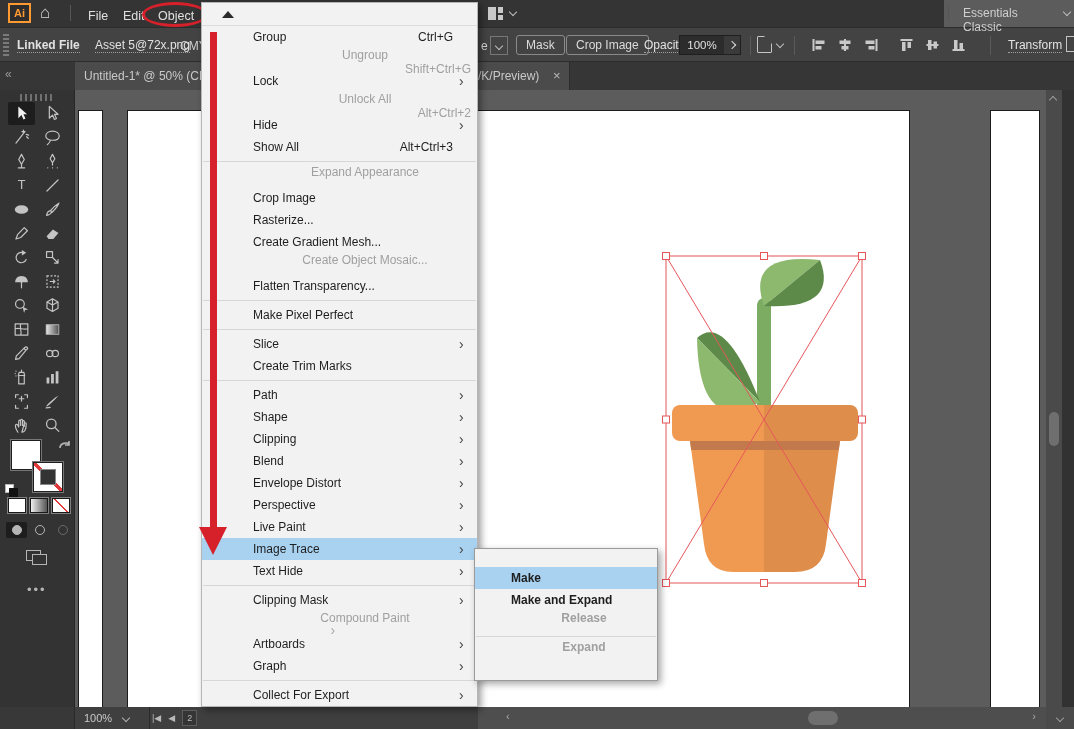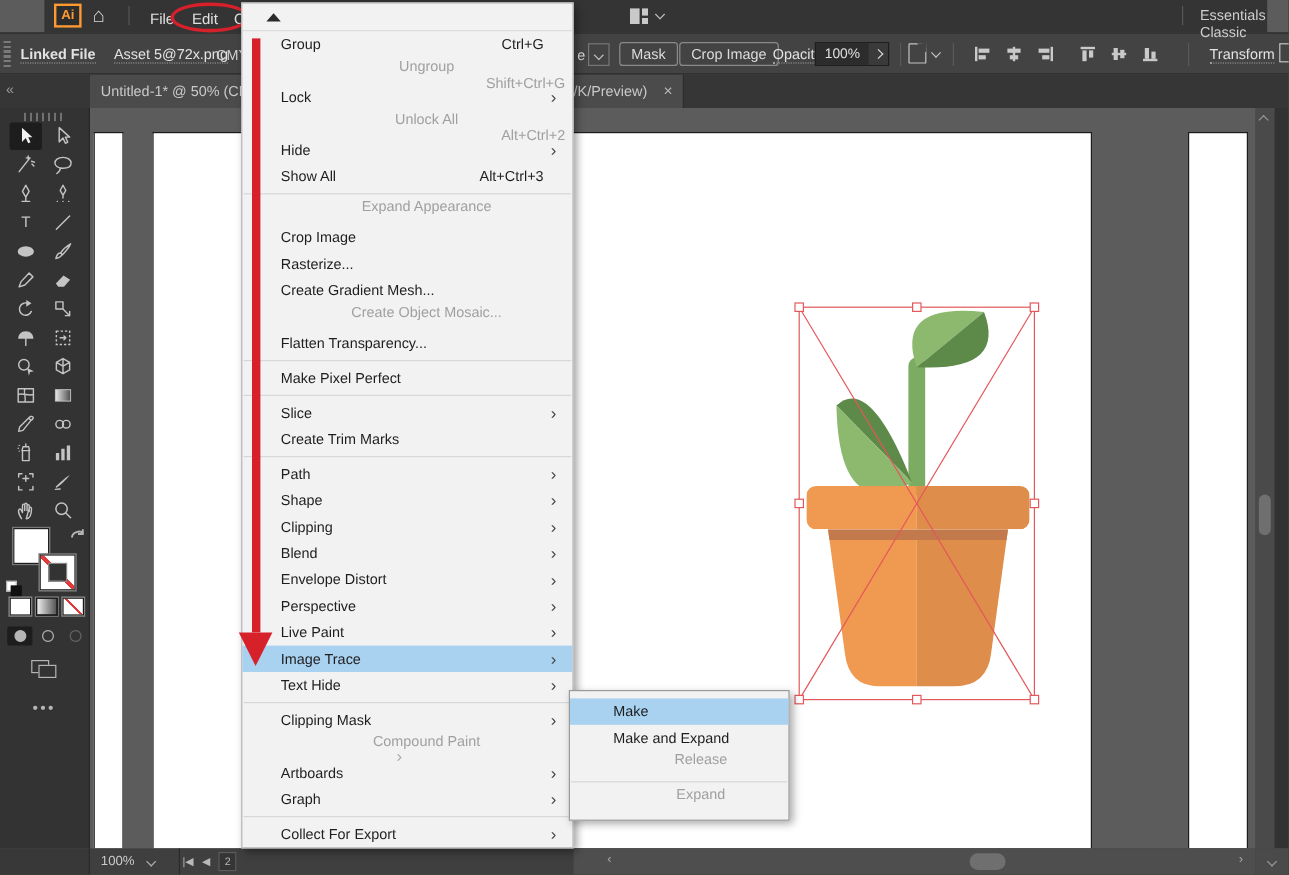--- a/index.html
+++ b/index.html
@@ -1,20 +1,20 @@
 <!DOCTYPE html>
 <html><head>
 <meta charset="utf-8">
 <style>
   html,body{margin:0;padding:0;background:#222;}
   *{box-sizing:border-box;font-family:"Liberation Sans",sans-serif;}
   .app{position:relative;width:1074px;height:729px;overflow:hidden;background:#5c5c5c;font-size:12px;}
 
   
-  .topbar{position:absolute;left:0;top:0;width:1019px;height:27px;background:#343434;display:flex;align-items:center;z-index:10;margin-left:37px;}
+  .topbar{position:absolute;left:0;top:0;width:944px;height:27px;background:#343434;display:flex;align-items:center;z-index:10;}
   .ai-logo{position:absolute;left:8px;top:3px;width:23px;height:20px;border:2px solid #ff9a33;color:#ff9a33;font-weight:bold;font-size:11px;display:flex;align-items:center;justify-content:center;background:#2d2d2d;}
   .home-ic{position:absolute;left:40px;top:4px;color:#d6d6d6;font-size:17px;line-height:18px;}
   .tb-sep{position:absolute;top:5px;width:1px;height:16px;background:#565656;}
   .mb-item{position:absolute;top:0;height:27px;display:flex;align-items:center;color:#e0e0e0;font-size:12.5px;padding:16px 6px;}
   .wsgrid{position:absolute;left:488px;top:7px;width:15px;height:13px;}
   .wsgrid i{position:absolute;background:#c9c9c9;}
   .ws-label{position:absolute;left:963px;top:6px;color:#cfcfcf;font-size:12px;}
   .chev{display:inline-block;width:6px;height:6px;border-right:1.6px solid #bdbdbd;border-bottom:1.6px solid #bdbdbd;}
   .chev.down{transform:rotate(45deg);}
   .chev.up{transform:rotate(-135deg);}
@@ -83,29 +83,29 @@
   .abnum{border:1px solid #5d5d5d;background:#353535;padding:0 4px;font-size:11px;height:16px;display:flex;align-items:center;}
   .hscroll{position:absolute;left:478px;top:0;width:568px;height:22px;background:#4e4e4e;}
   .hthumb{position:absolute;left:330px;top:4px;width:30px;height:14px;background:#6f6f6f;border-radius:7px;}
   .corner{position:absolute;left:1046px;top:0;width:28px;height:22px;background:#4a4a4a;display:flex;align-items:center;justify-content:center;}
 
   
   .panel{position:absolute;left:201px;top:2px;width:277px;background:#f2f2f2;border:1px solid #b6b6b6;box-shadow:3px 3px 7px rgba(0,0,0,.4);z-index:50;}
   .scrollrow{height:23px;border-bottom:1px solid #dcdcdc;position:relative;}
   .scrollrow i{position:absolute;left:20px;top:8px;width:0;height:0;border-left:6px solid transparent;border-right:6px solid transparent;border-bottom:7px solid #2a2a2a;}
   .mrow{height:22px;display:flex;align-items:center;color:#1e1e1e;font-size:12px;}
-  .mrow .mlabel{margin-left:32px;white-space:nowrap;}
+  .mrow .mlabel{margin-left:51px;white-space:nowrap;}
   .mrow .msc{margin-left:auto;margin-right:6px;white-space:nowrap;}
   .mrow .marr{width:18px;text-align:left;font-size:14px;line-height:10px;color:#444;}
   .mrow.dis{color:#a0a0a0;flex-direction:column;}
   .mrow.dis .marr{color:#a8a8a8;}
   .mrow.hl{background:#a8d2f0;}
   .msep{height:1px;background:#d7d7d7;margin:3px 1px;}
 
-  .subpanel{position:absolute;left:474px;top:575px;width:184px;background:#f2f2f2;border:1px solid #9a9a9a;box-shadow:3px 3px 7px rgba(0,0,0,.35);z-index:55;padding:6px 0;}
+  .subpanel{position:absolute;left:474px;top:548px;width:184px;background:#f2f2f2;border:1px solid #9a9a9a;box-shadow:3px 3px 7px rgba(0,0,0,.35);z-index:55;padding:18px 0;font-weight:bold;}
   .subpanel .mrow .mlabel{margin-left:36px;}
 
   
   .ann-ellipse{position:absolute;left:142px;top:2px;width:66px;height:25px;border:3px solid #d6212b;border-radius:50%;z-index:40;}
   .ann-line{position:absolute;left:210px;top:32px;width:7px;height:495px;background:#d6212b;z-index:60;}
   .ann-head{position:absolute;left:199px;top:527px;width:0;height:0;border-left:14px solid transparent;border-right:14px solid transparent;border-top:28px solid #d6212b;z-index:60;}
 </style>
 </head>
 <body>
 

